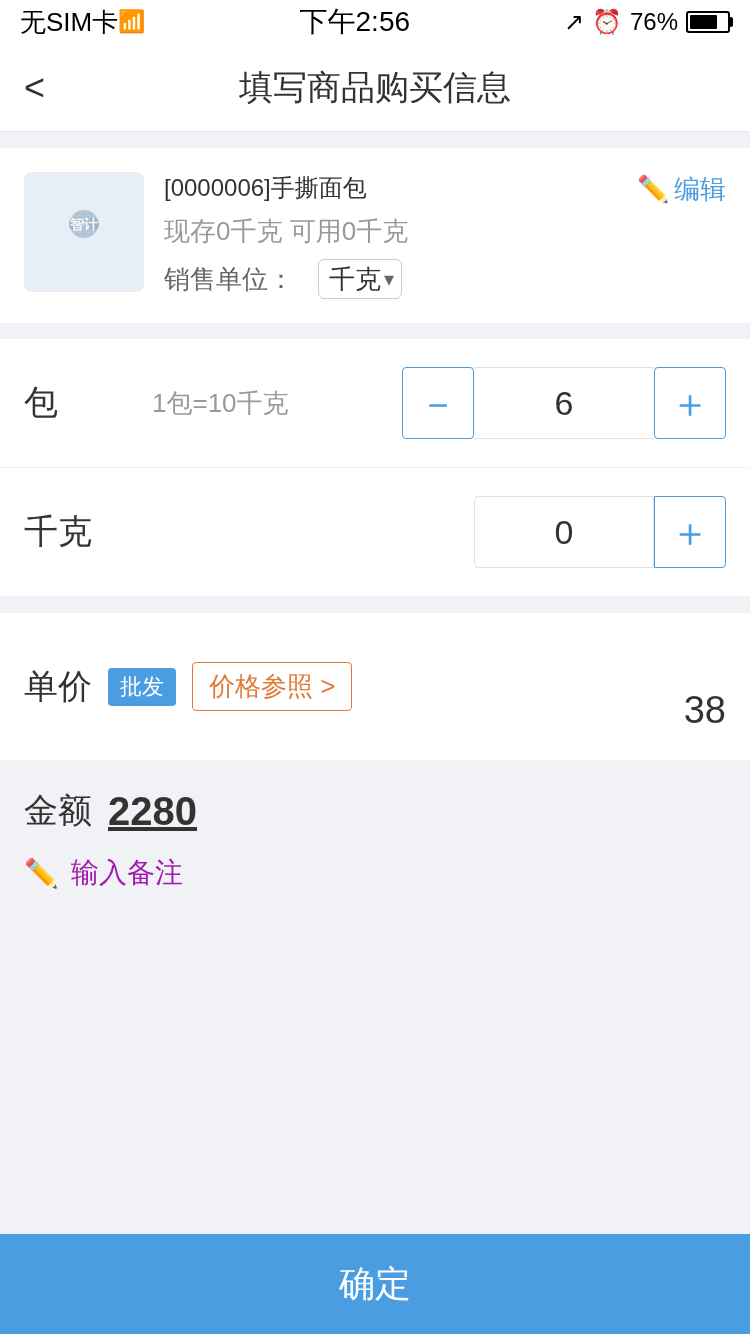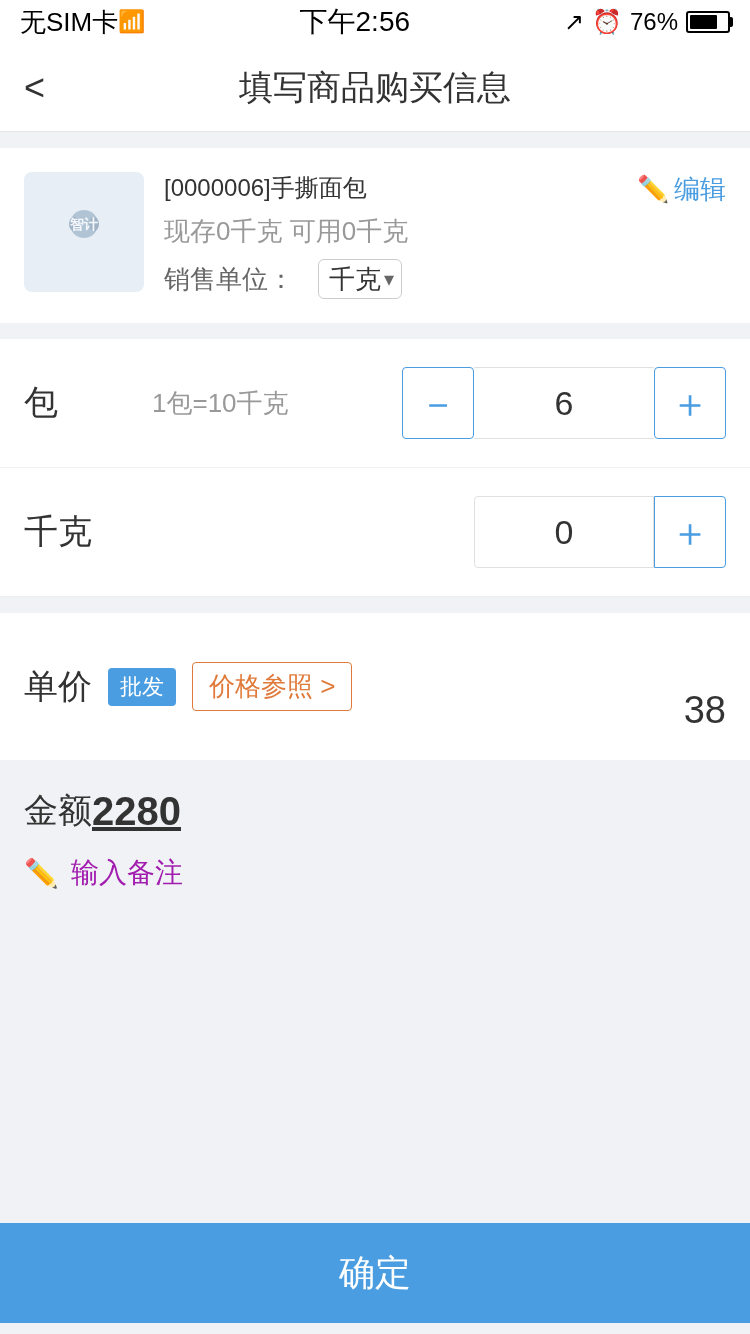--- a/index.html
+++ b/index.html
@@ -299,21 +299,21 @@
     }
 
     
     .amount-section {
       background: #f0f2f5;
       padding: 28px 24px;
     }
     .amount-row {
       display: flex;
       align-items: center;
-      gap: 0;
+      gap: 16px;
       margin-bottom: 20px;
     }
     .amount-label {
       font-size: 34px;
       color: #333;
     }
     .amount-value {
       font-size: 40px;
       color: #333;
       font-weight: 600;
@@ -333,21 +333,21 @@
 
     
     .bottom-space {
       background: #f0f2f5;
       height: 340px;
     }
 
     
     .confirm-btn {
       position: fixed;
-      bottom: 11px;
+      bottom: 0;
       left: 0;
       width: 750px;
       height: 100px;
       background: #4a9de0;
       color: #fff;
       font-size: 36px;
       border: none;
       display: flex;
       align-items: center;
       justify-content: center;

